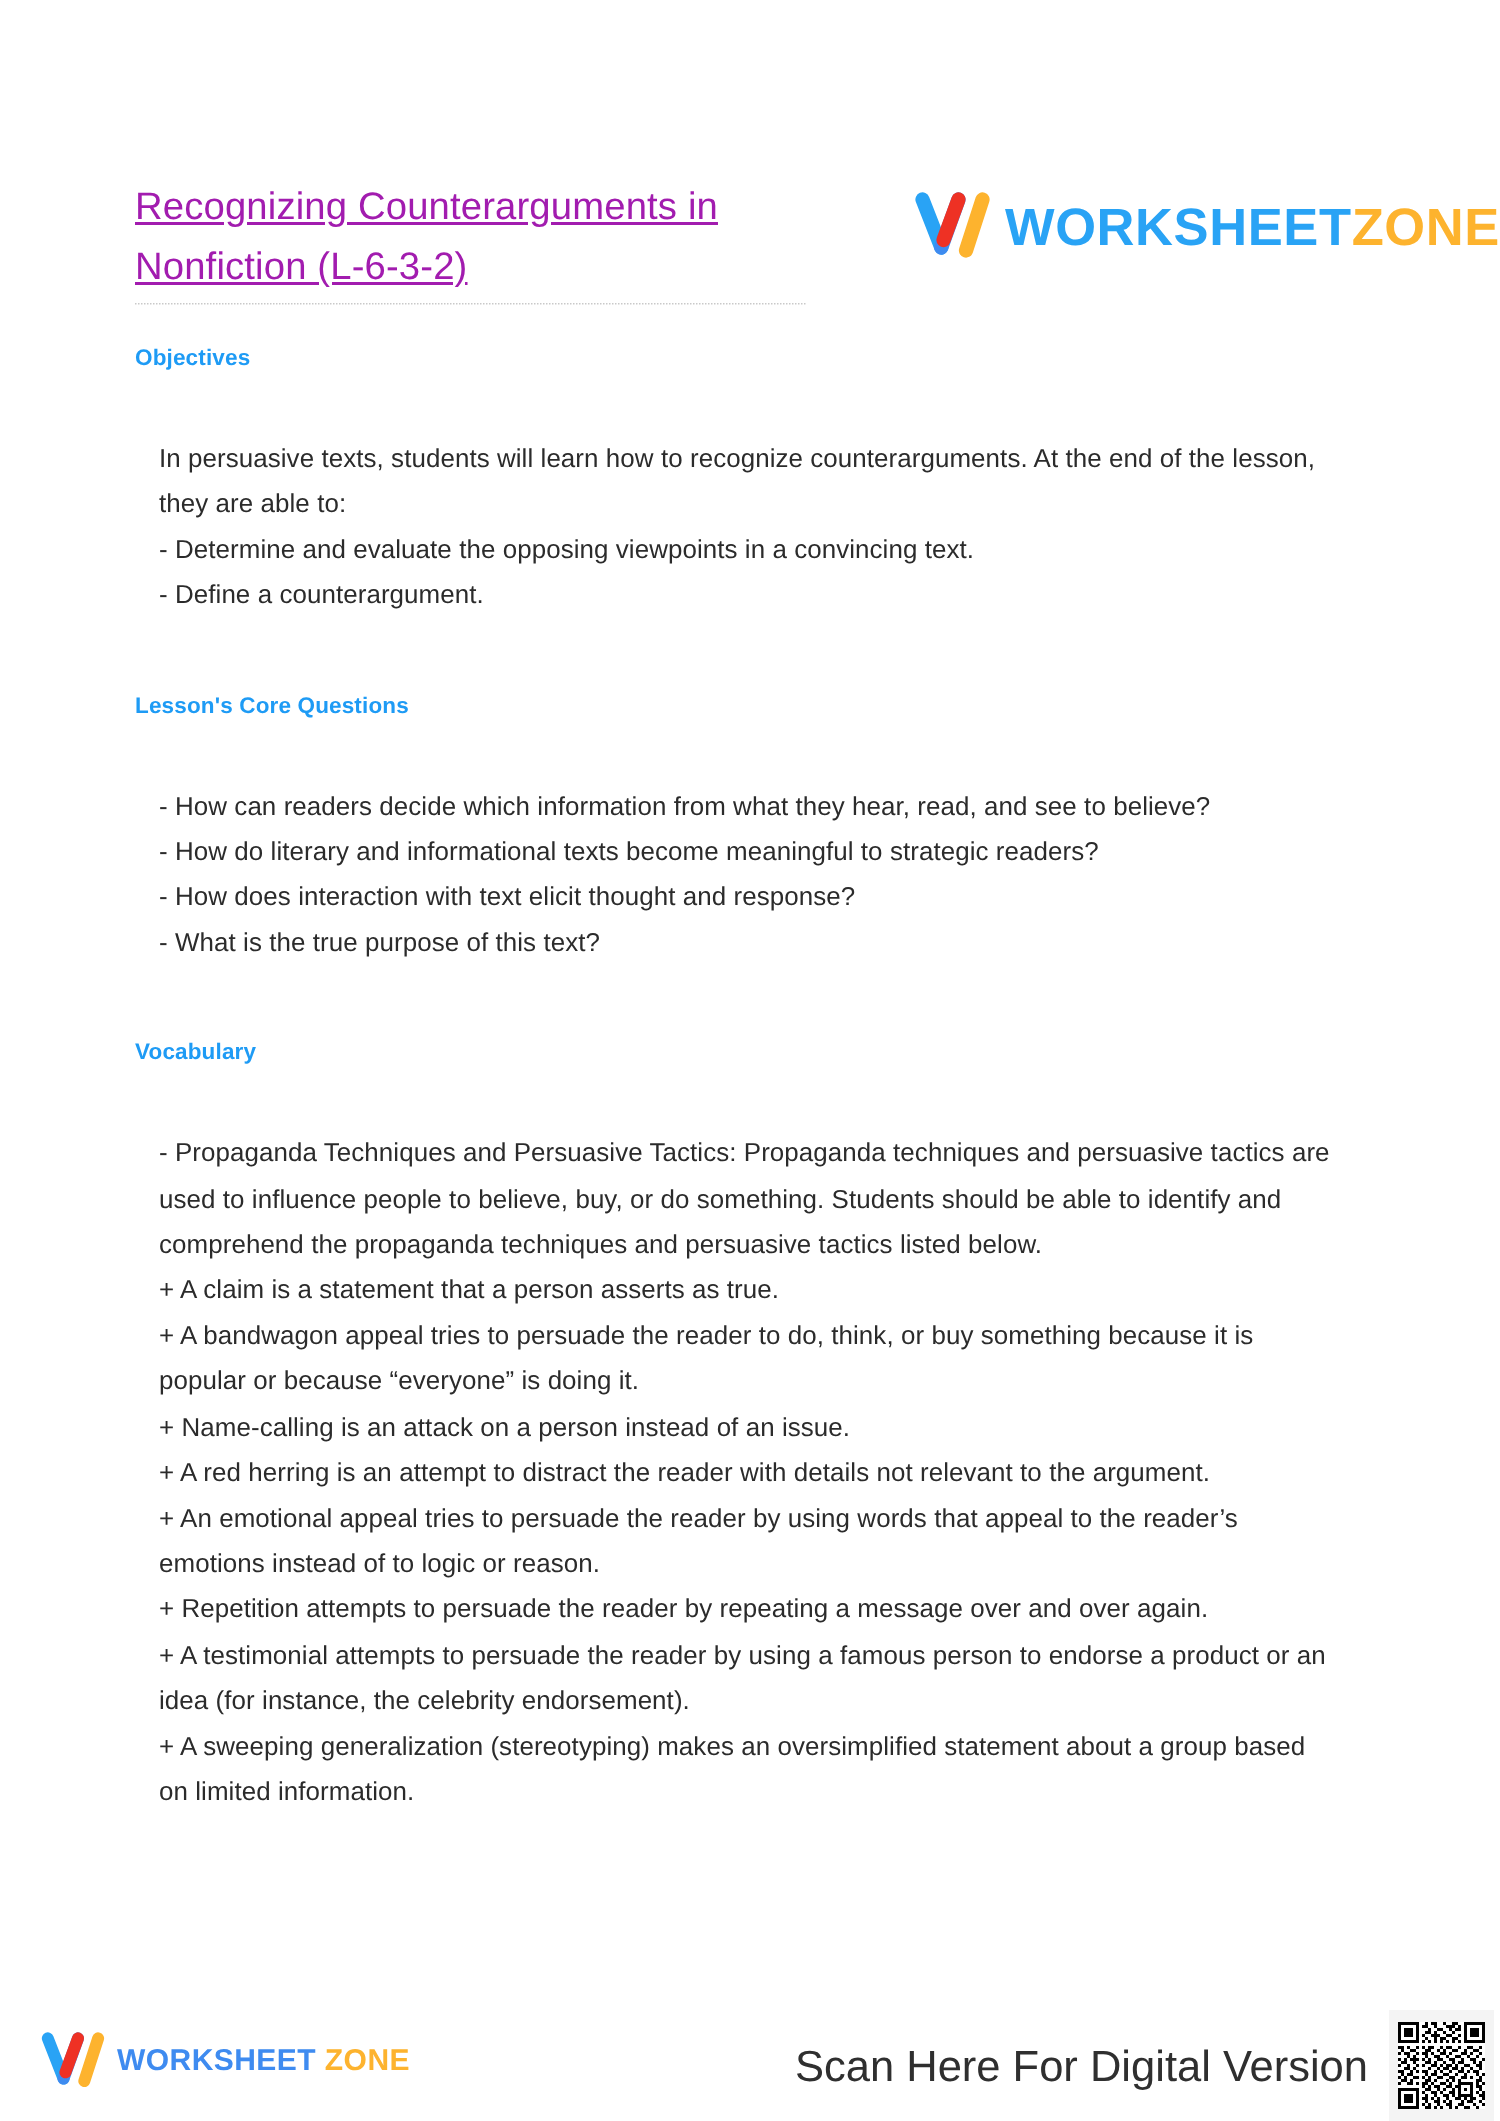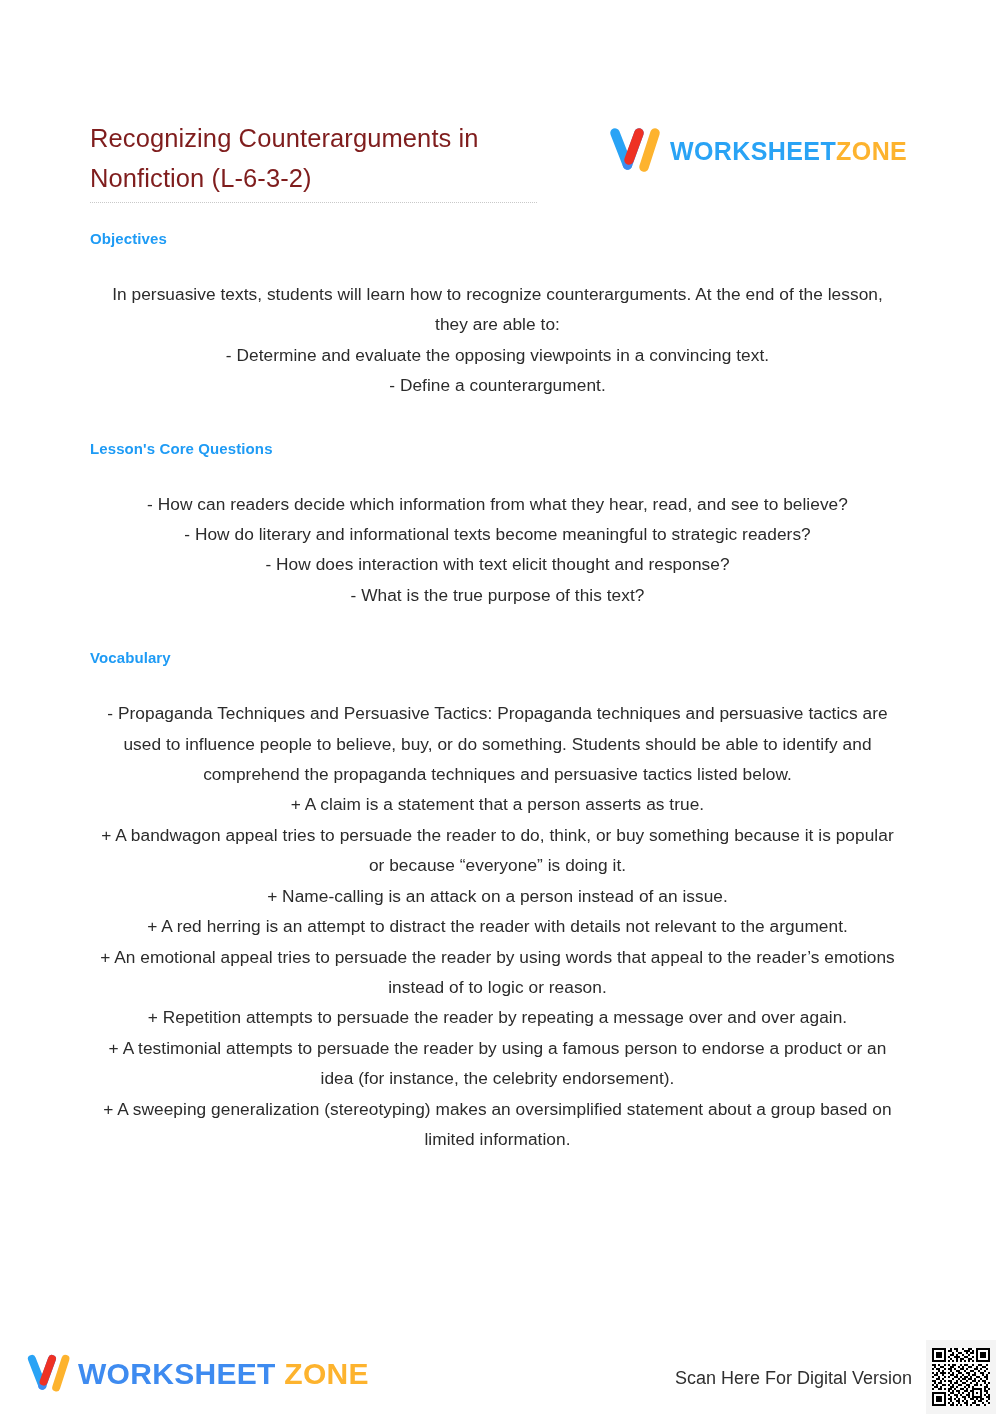--- a/index.html
+++ b/index.html
@@ -31,23 +31,24 @@
     width: 820px;
     height: 92px;
   }
   .doc-title {
     position: absolute;
     left: 0;
     top: 0;
     width: 460px;
     font-size: 25.5px;
     line-height: 40px;
-    color: #7f1d1d;
+    color: #a21caf;
     font-weight: 400;
     letter-spacing: 0.1px;
+    text-decoration: underline;
   }
   .title-rule {
     position: absolute;
     left: 0;
     top: 84px;
     width: 447px;
     height: 0;
     border-top: 1.5px dotted #c9c9c9;
   }
 
@@ -60,21 +61,21 @@
     align-items: center;
   }
   .logo-mark {
     position: relative;
     width: 62px;
     height: 50px;
     flex: none;
   }
   .logo-mark svg { display: block; }
   .logo-word {
-    font-size: 25px;
+    font-size: 35px;
     font-weight: 700;
     letter-spacing: 0.4px;
     line-height: 1;
     white-space: nowrap;
   }
   .logo-word .w-blue { color: #3e8bf0; }
   .logo-word .w-blue2 { color: #29a3f5; }
   .logo-word .w-orange { color: #fdb32e; }
 
   
@@ -90,24 +91,23 @@
     font-size: 15px;
     font-weight: 700;
     line-height: 26px;
     margin: 0;
     letter-spacing: 0.1px;
   }
   .section-body {
     font-size: 17.3px;
     line-height: 30.4px;
     color: #2b2b2b;
-    margin: 5px;
+    margin: 16px;
     padding-top: 22px;
     letter-spacing: 0.05px;
-    text-align: center;
   }
   .section-body .line { display: block; }
 
   .gap-objectives { height: 30px; }
   .gap-questions { height: 30px; }
 
   
   .footer {
     position: absolute;
     left: 0;
@@ -120,28 +120,28 @@
     left: 26px;
     top: 12px;
     display: flex;
     align-items: center;
   }
   .logo-footer .logo-mark {
     width: 52px;
     height: 44px;
   }
   .logo-footer .logo-word {
-    font-size: 30px;
+    font-size: 20px;
     letter-spacing: 0.3px;
   }
   .scan-text {
     position: absolute;
     right: 88px;
     top: 22px;
-    font-size: 18px;
+    font-size: 29px;
     color: #2f2f2f;
     line-height: 32px;
     white-space: nowrap;
     font-weight: 400;
   }
   .qr {
     position: absolute;
     right: 4px;
     top: 0px;
     width: 70px;

